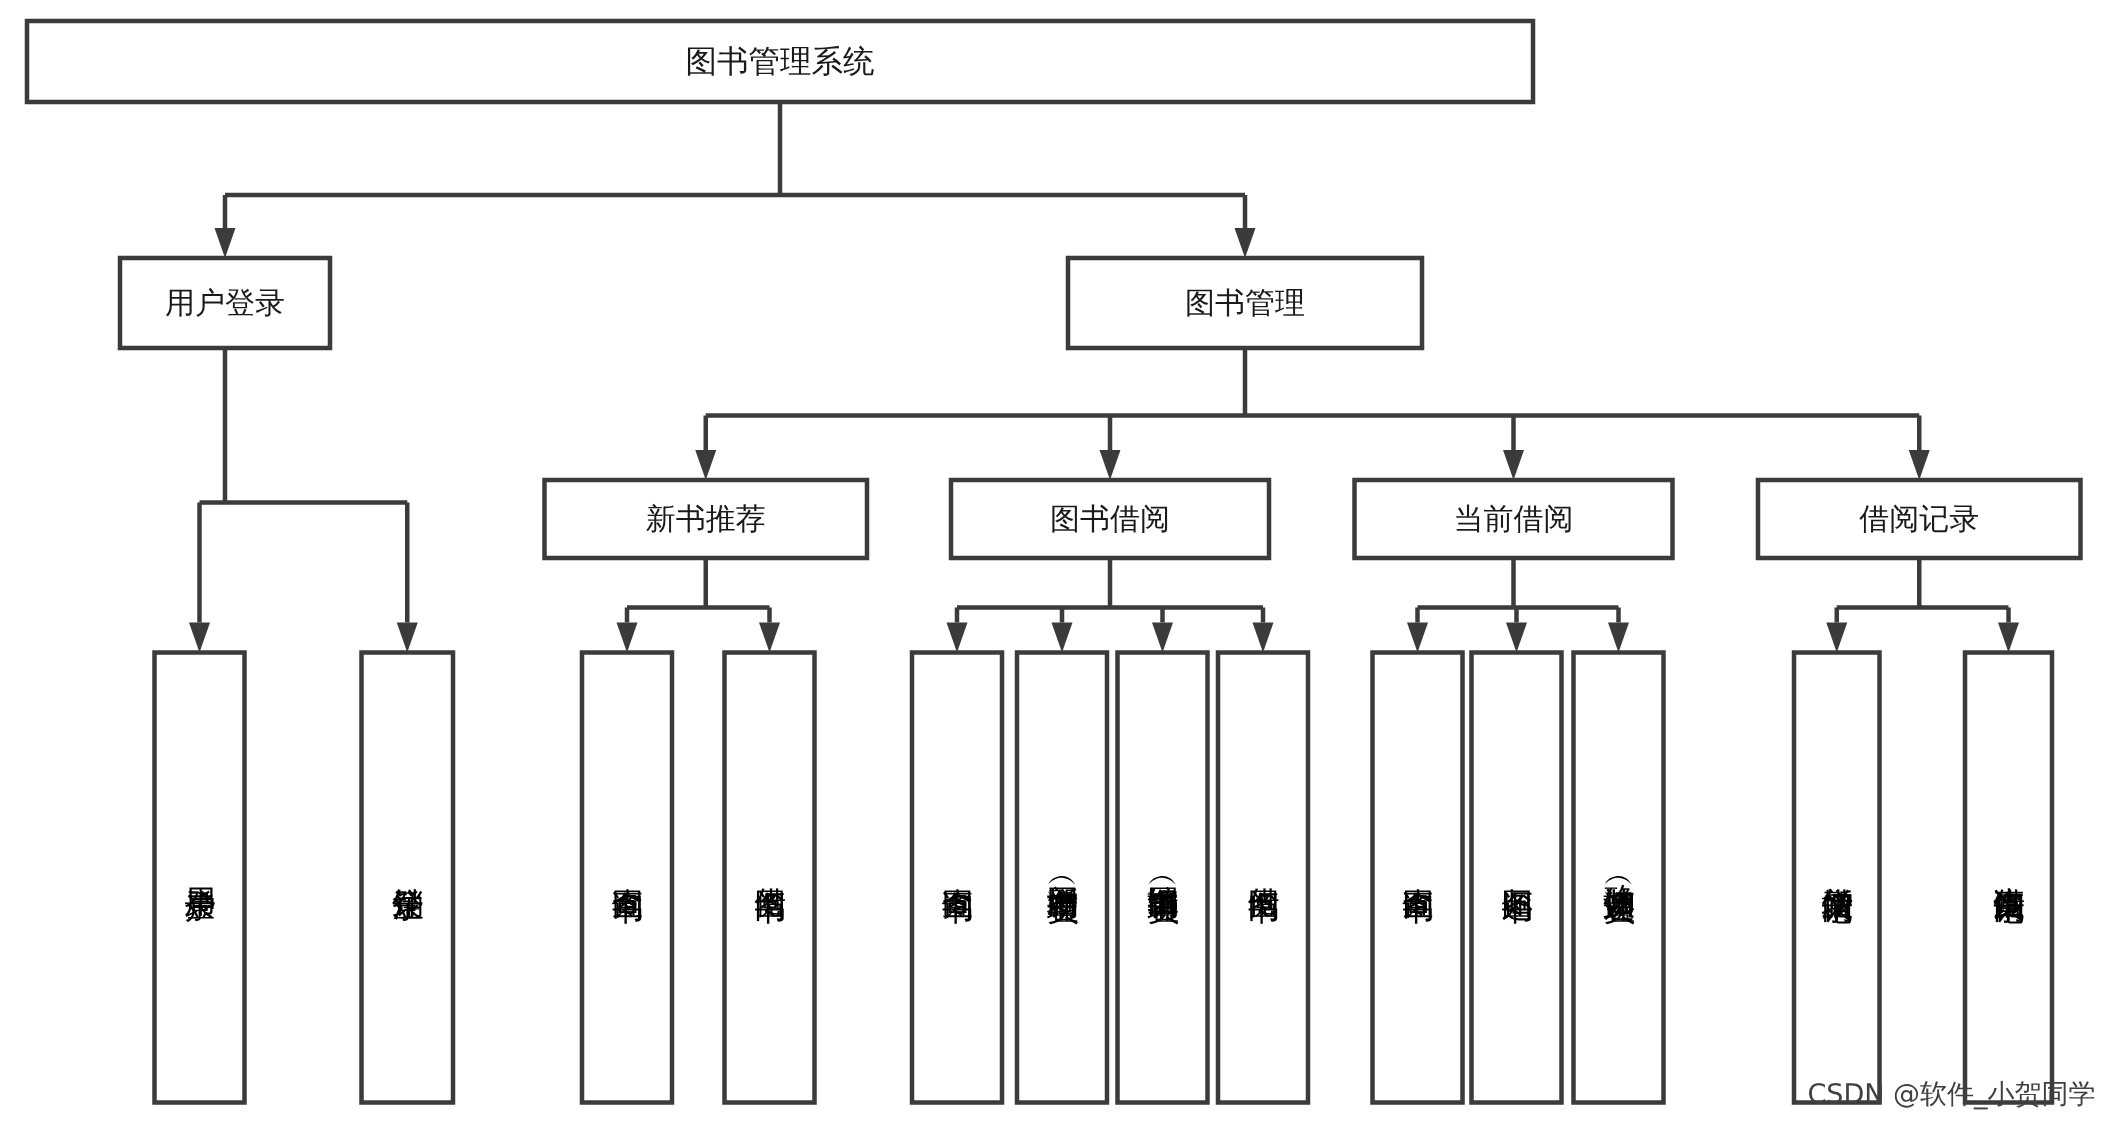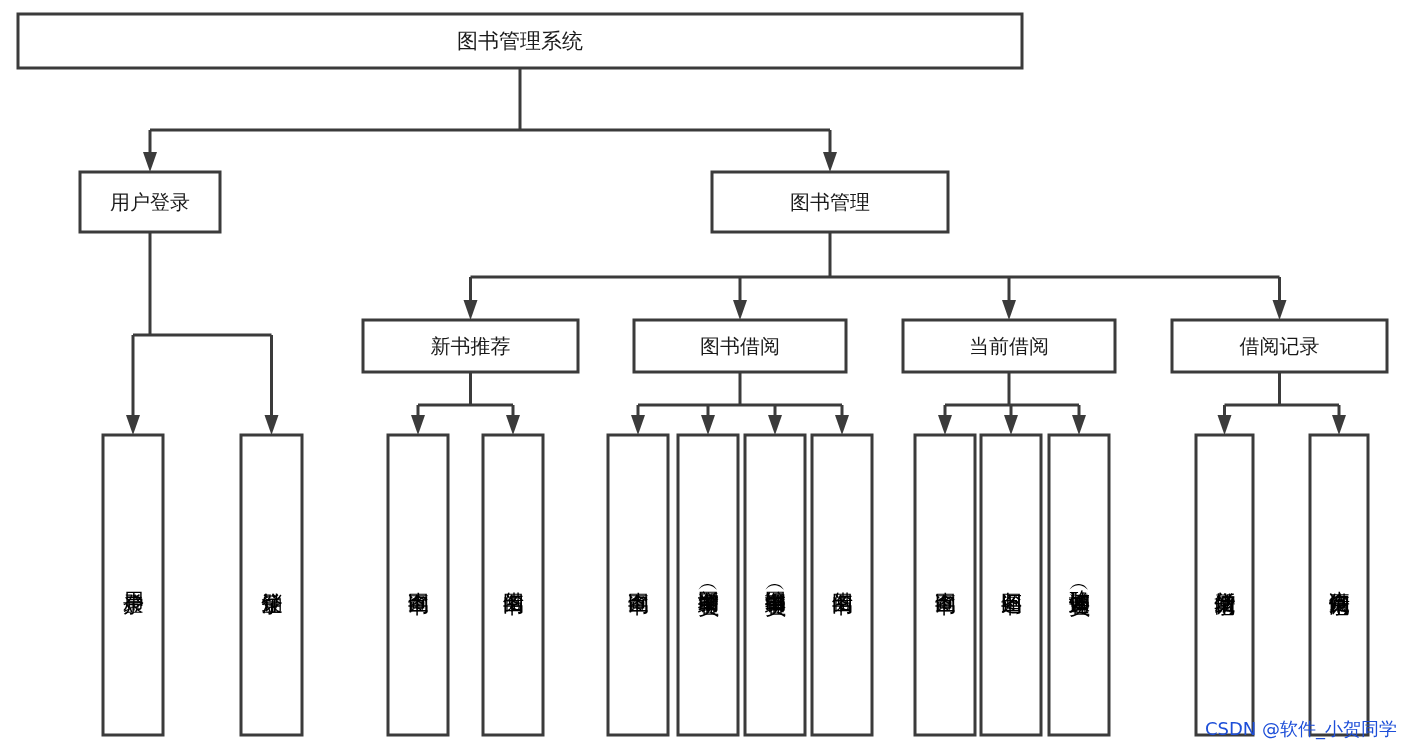--- a/index.html
+++ b/index.html
@@ -27,21 +27,21 @@
     letter-spacing:1px;white-space:nowrap;line-height:1;
     display:block;
   }
   .vleaf-wrap{
     position:absolute;display:flex;align-items:flex-start;
     justify-content:center;pointer-events:none;
   }
   .watermark{
     position:absolute;right:8px;bottom:6px;
     font-family:"DejaVu Sans","Liberation Sans",sans-serif;
-    font-size:18px;color:#1d4ed8;white-space:nowrap;
+    font-size:18px;color:#404040;white-space:nowrap;
   }
 </style>
 </head>
 <body>
 
 <div id="diagram-root">
 
   <svg id="flow" viewBox="0 0 1405 747" xmlns="http://www.w3.org/2000/svg">
     <g id="connectors-layer">
         <path d="M 520 68 L 520 130" class="connector"></path>

